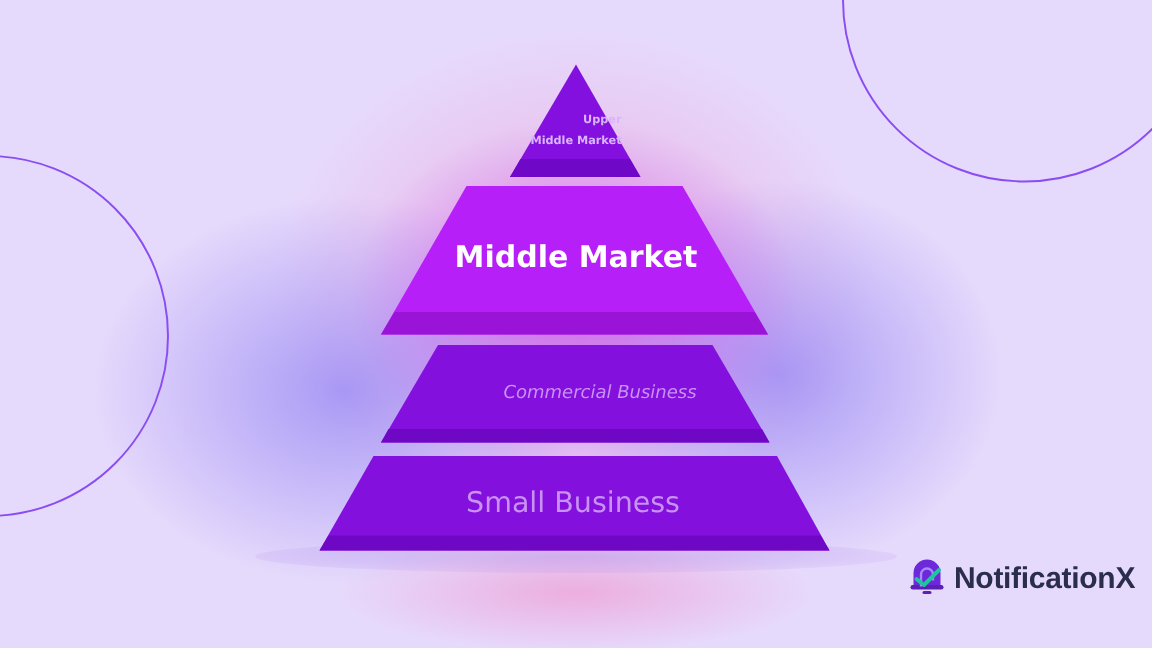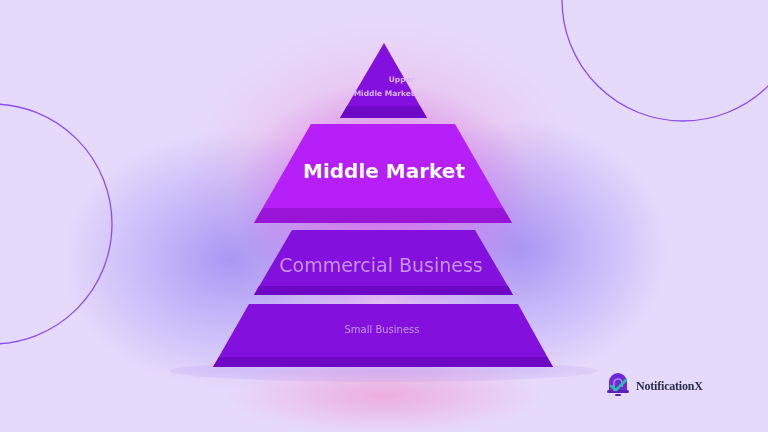--- a/index.html
+++ b/index.html
@@ -11,21 +11,21 @@
     .bg { position: absolute; inset: 0; }
     .stage { position: absolute; left: 0; top: 0; width: 768px; height: 432px; }
     .label {
       position: absolute; color: #fff; text-align: right; white-space: nowrap;
       transform: translateX(-50%);
     }
     .logo {
       position: absolute; left: 606px; top: 371px; display: flex; align-items: center; gap: 6px;
     }
     .logo-text {
-      font-family: Liberation Serif, serif; font-weight: 700; font-size: 12px; color: #2b2d4f;
+      font-family: Liberation Sans, sans-serif; font-weight: 700; font-size: 20px; color: #2b2d4f;
       letter-spacing: -0.2px;
     }
   </style>
 </head>
 <body>
 
 <svg class="bg" width="768" height="432" viewBox="0 0 768 432">
   <defs>
     <radialGradient id="gPink" cx="50%" cy="50%" r="50%">
       <stop offset="0%" stop-color="#ee9fd6" stop-opacity="0.75"></stop>
@@ -80,23 +80,23 @@
   </g>
 </svg>
 
 <div class="label" style="left:384px; top:73px; font-size:7.5px; line-height:14px; color:#d9b4ff; font-weight:600;">
   <div>Upper</div>
   <div>Middle Market</div>
 </div>
 
 <div class="label" style="left:384px; top:159px; font-size:20px; font-weight:700; color:#ffffff;">Middle Market</div>
 
-<div class="label" style="left:381px; top:254px; font-size:19px; color:#c892f2;">Commercial Business</div>
+<div class="label" style="left:400px; top:254px; font-size:12px; color:#c892f2;font-style:italic;">Commercial Business</div>
 
-<div class="label" style="left:382px; top:324px; font-size:10px; color:#c892f2;">Small Business</div>
+<div class="label" style="left:382px; top:324px; font-size:19px; color:#c892f2;">Small Business</div>
 
 <div class="logo">
   <span>
     <svg width="24" height="26" viewBox="0 0 24 26">
       <path d="M3 20 V11 A9 9 0 0 1 21 11 V20 Z" fill="#6d28d9"></path>
       <rect x="1" y="19" width="22" height="3" rx="1.5" fill="#5b21b6"></rect>
       <rect x="9" y="23" width="6" height="2" rx="1" fill="#5b21b6"></rect>
       <path d="M8 20 V12 A4 4 0 0 1 16 12 V16" fill="none" stroke="#a78bfa" stroke-width="1.6"></path>
       <path d="M5 15 L10 19 L20 9" fill="none" stroke="#22c3a0" stroke-width="2.6" stroke-linecap="round" stroke-linejoin="round"></path>
     </svg>

